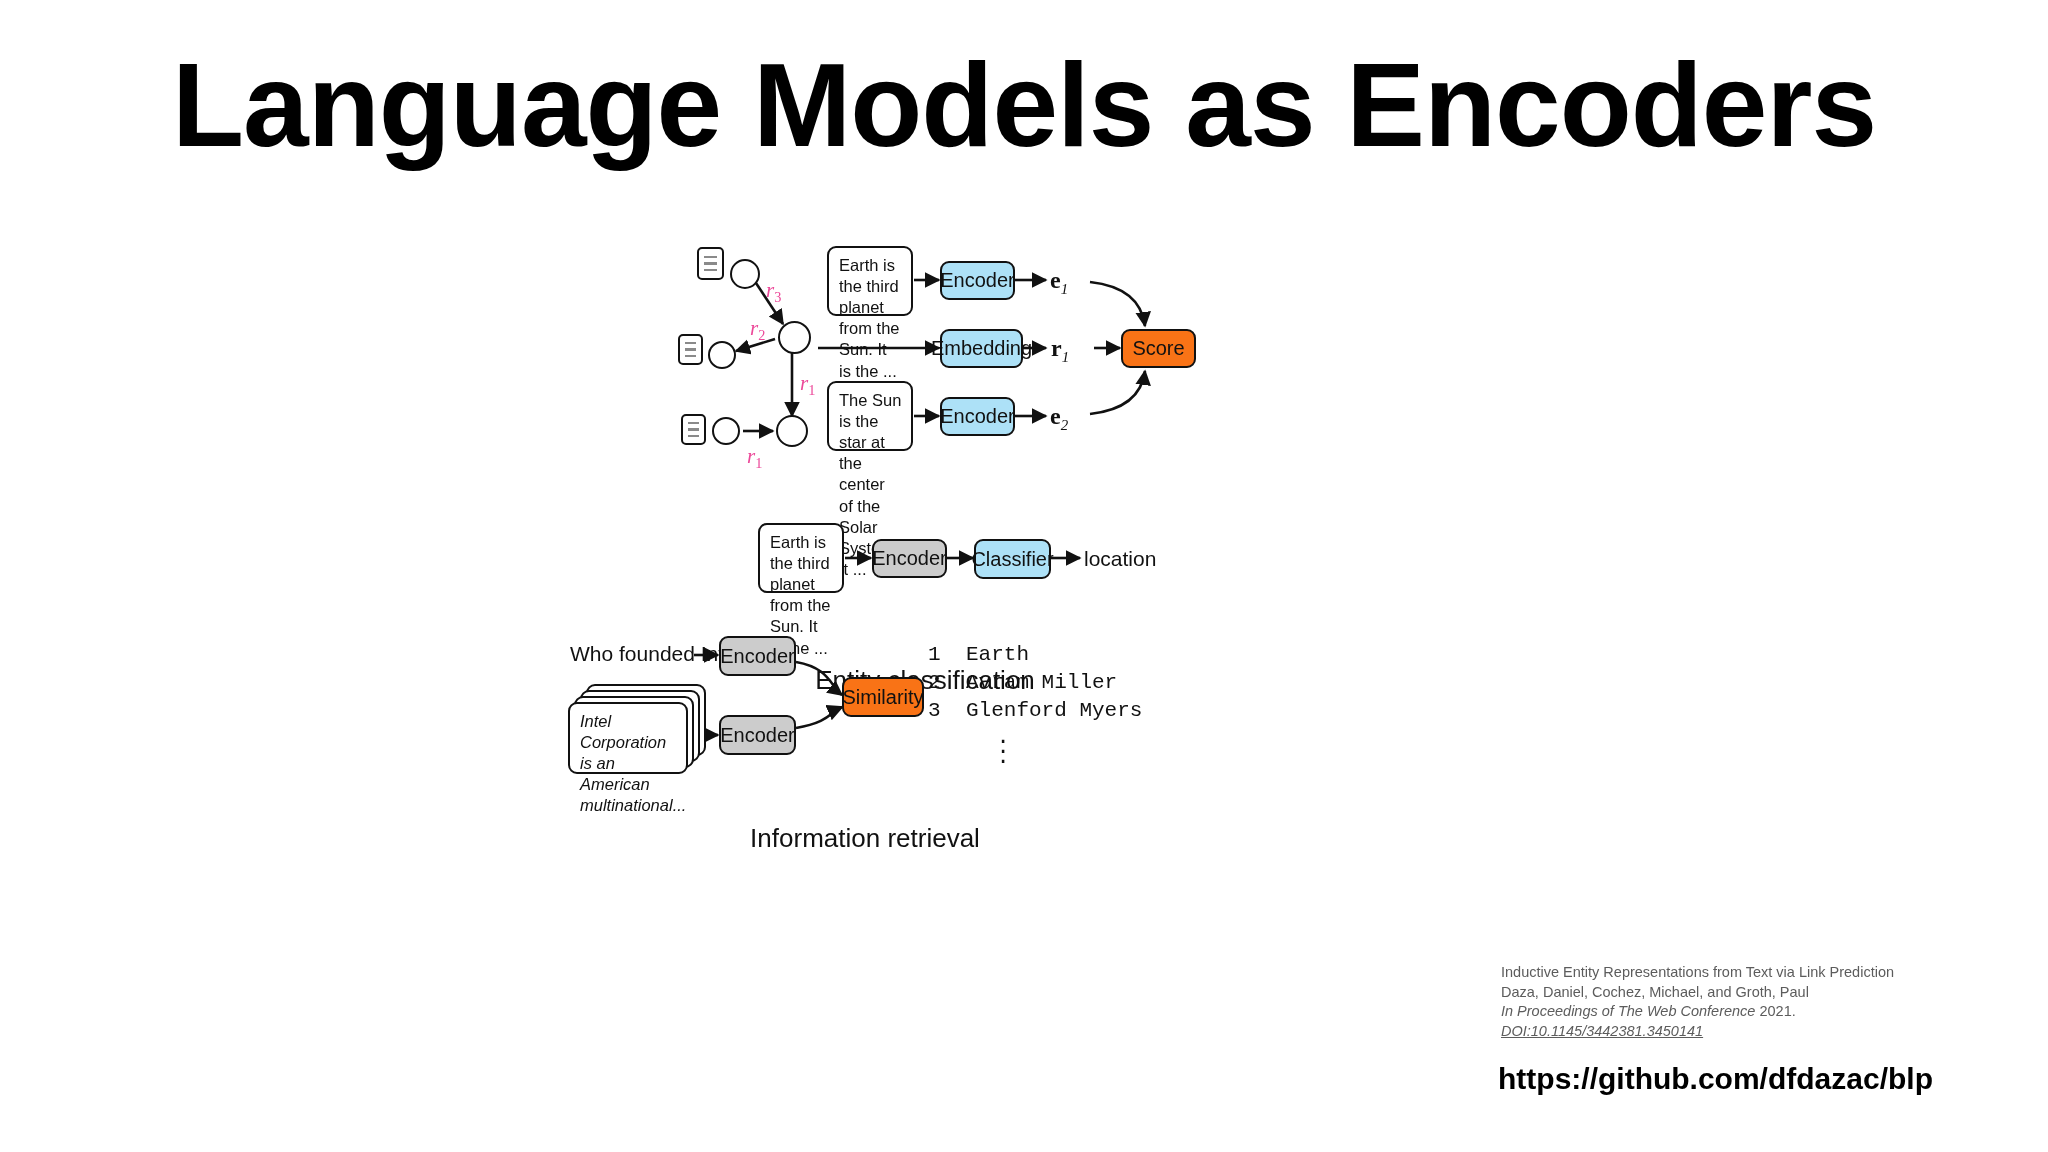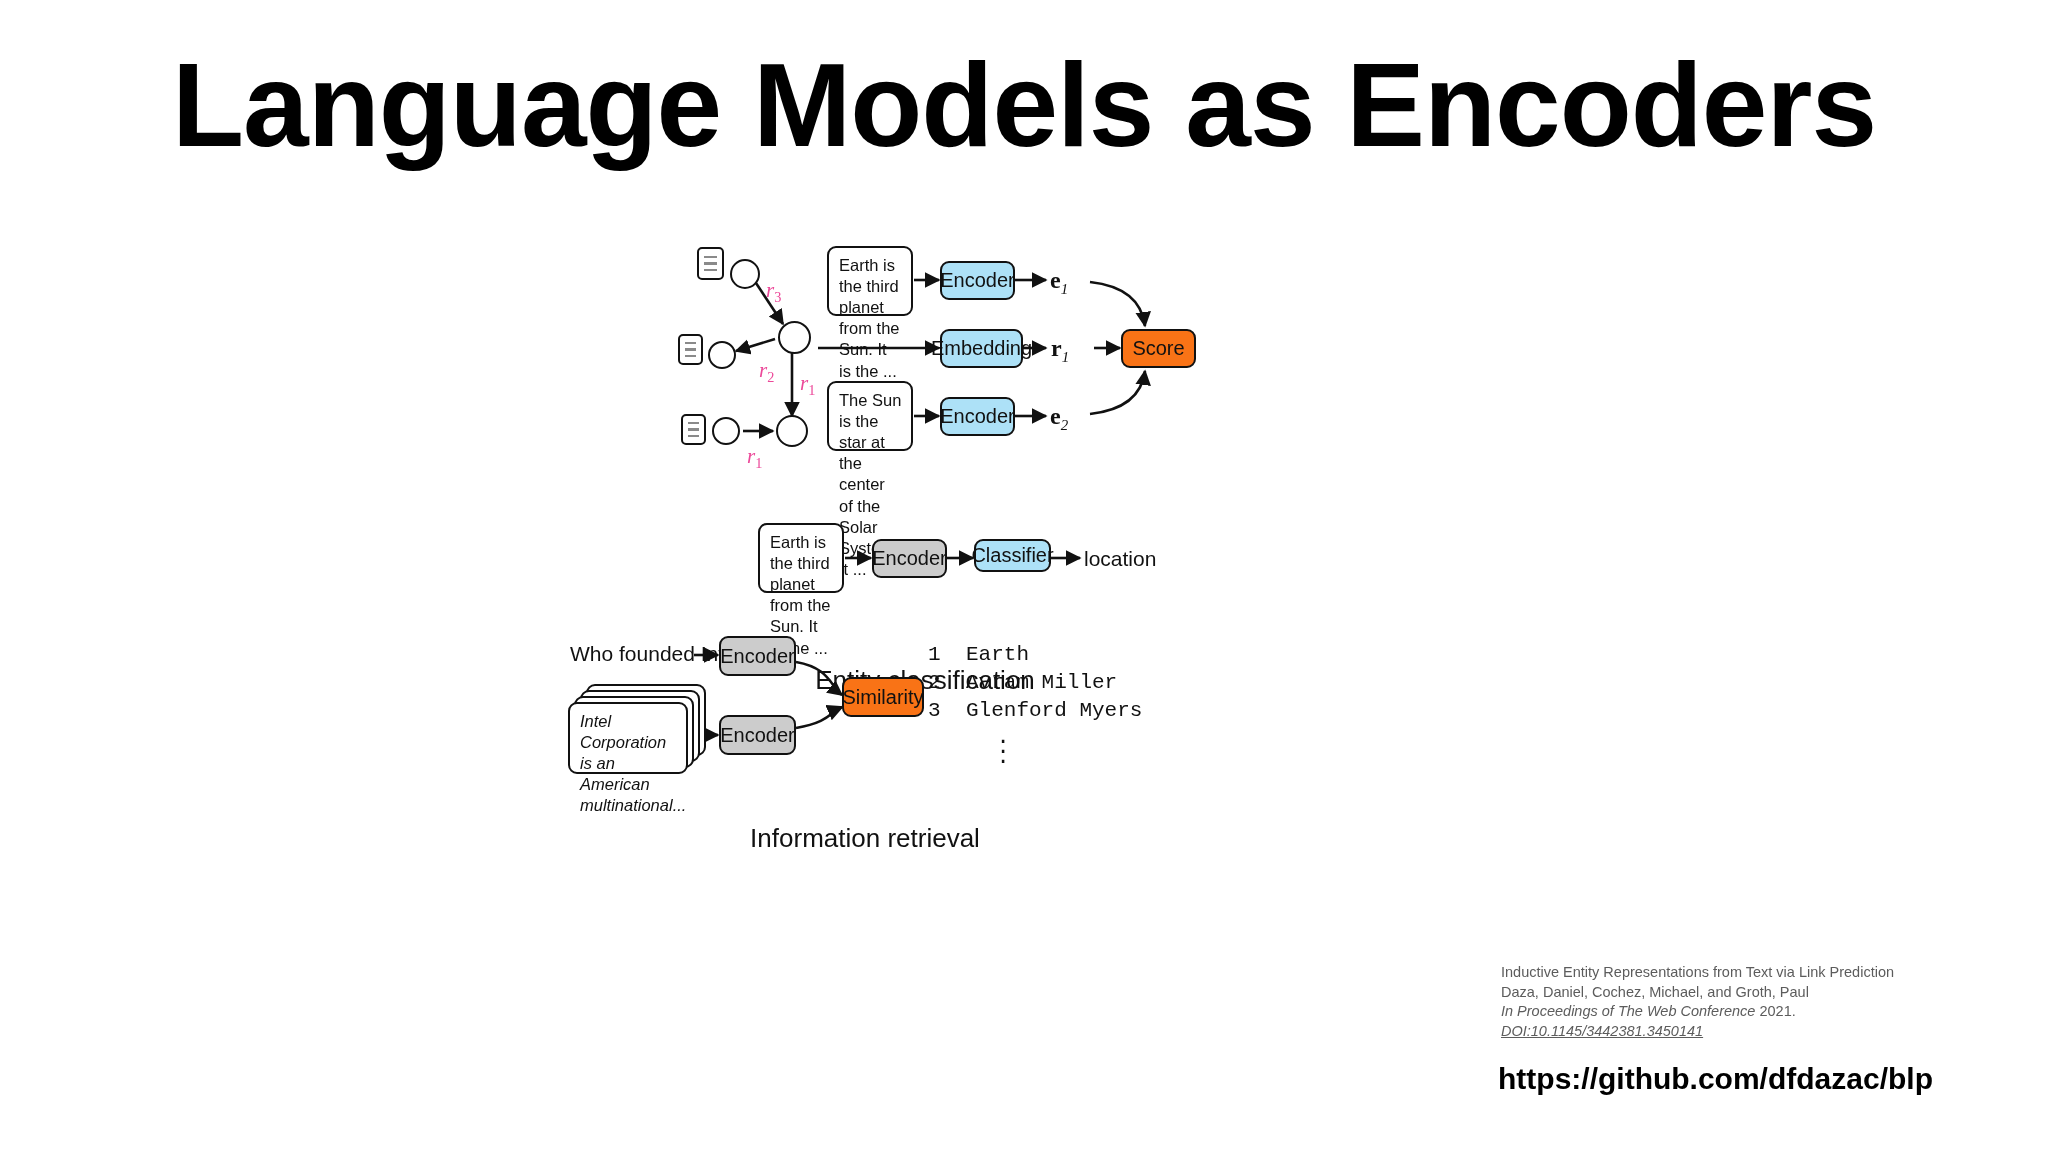--- a/index.html
+++ b/index.html
@@ -287,21 +287,21 @@
   </div>
 
   <div class="gnode" style="left:40px; top:21px; width:30px; height:30px;"></div>
 
   <div class="rel-label" style="left:76px; top:40px;">
     <span>r</span><sub>3</sub>
   </div>
 
   <div class="gnode" style="left:88px; top:83px; width:33px; height:33px;"></div>
 
-  <div class="rel-label" style="left:69px; top:78px;margin-top:42px;">
+  <div class="rel-label" style="left:60px; top:78px;">
     <span>r</span><sub>2</sub>
   </div>
 
   <div class="doc-icon" style="left:-12px; top:96px; width:25px; height:31px;">
     <i></i>
       <i></i>
       <i></i>
   </div>
 
   <div class="gnode" style="left:18px; top:103px; width:28px; height:28px;"></div>
@@ -346,21 +346,21 @@
 
   <div class="vec-label" style="left:360px; top:165px;">
     <span>e</span><sub>2</sub>
   </div>
 
 
   <div class="text-card" style="left:68px; top:285px; width:86px; height:70px;">Earth is the third planet from the Sun. It is the ...</div>
 
   <div class="node-box gray" style="left:182px; top:301px; width:75px; height:39px;">Encoder</div>
 
-  <div class="node-box blue" style="left:284px; top:301px; width:77px; height:33px;">Classifier</div>
+  <div class="node-box blue" style="left:284px; top:301px; width:77px; height:40px;">Classifier</div>
 
   <div class="mono-text" style="left:394px; top:309px;">location</div>
 
   <div class="caption" style="left:0px; top:427px; width:470px;">Entity classification</div>
 
   <div class="plain-text" style="left:-120px; top:404px;">Who founded Intel?</div>
 
   <div class="node-box gray" style="left:29px; top:398px; width:77px; height:40px;">Encoder</div>
 
   <div class="card-stack" style="left:-122px; top:446px; width:150px; height:100px;">

